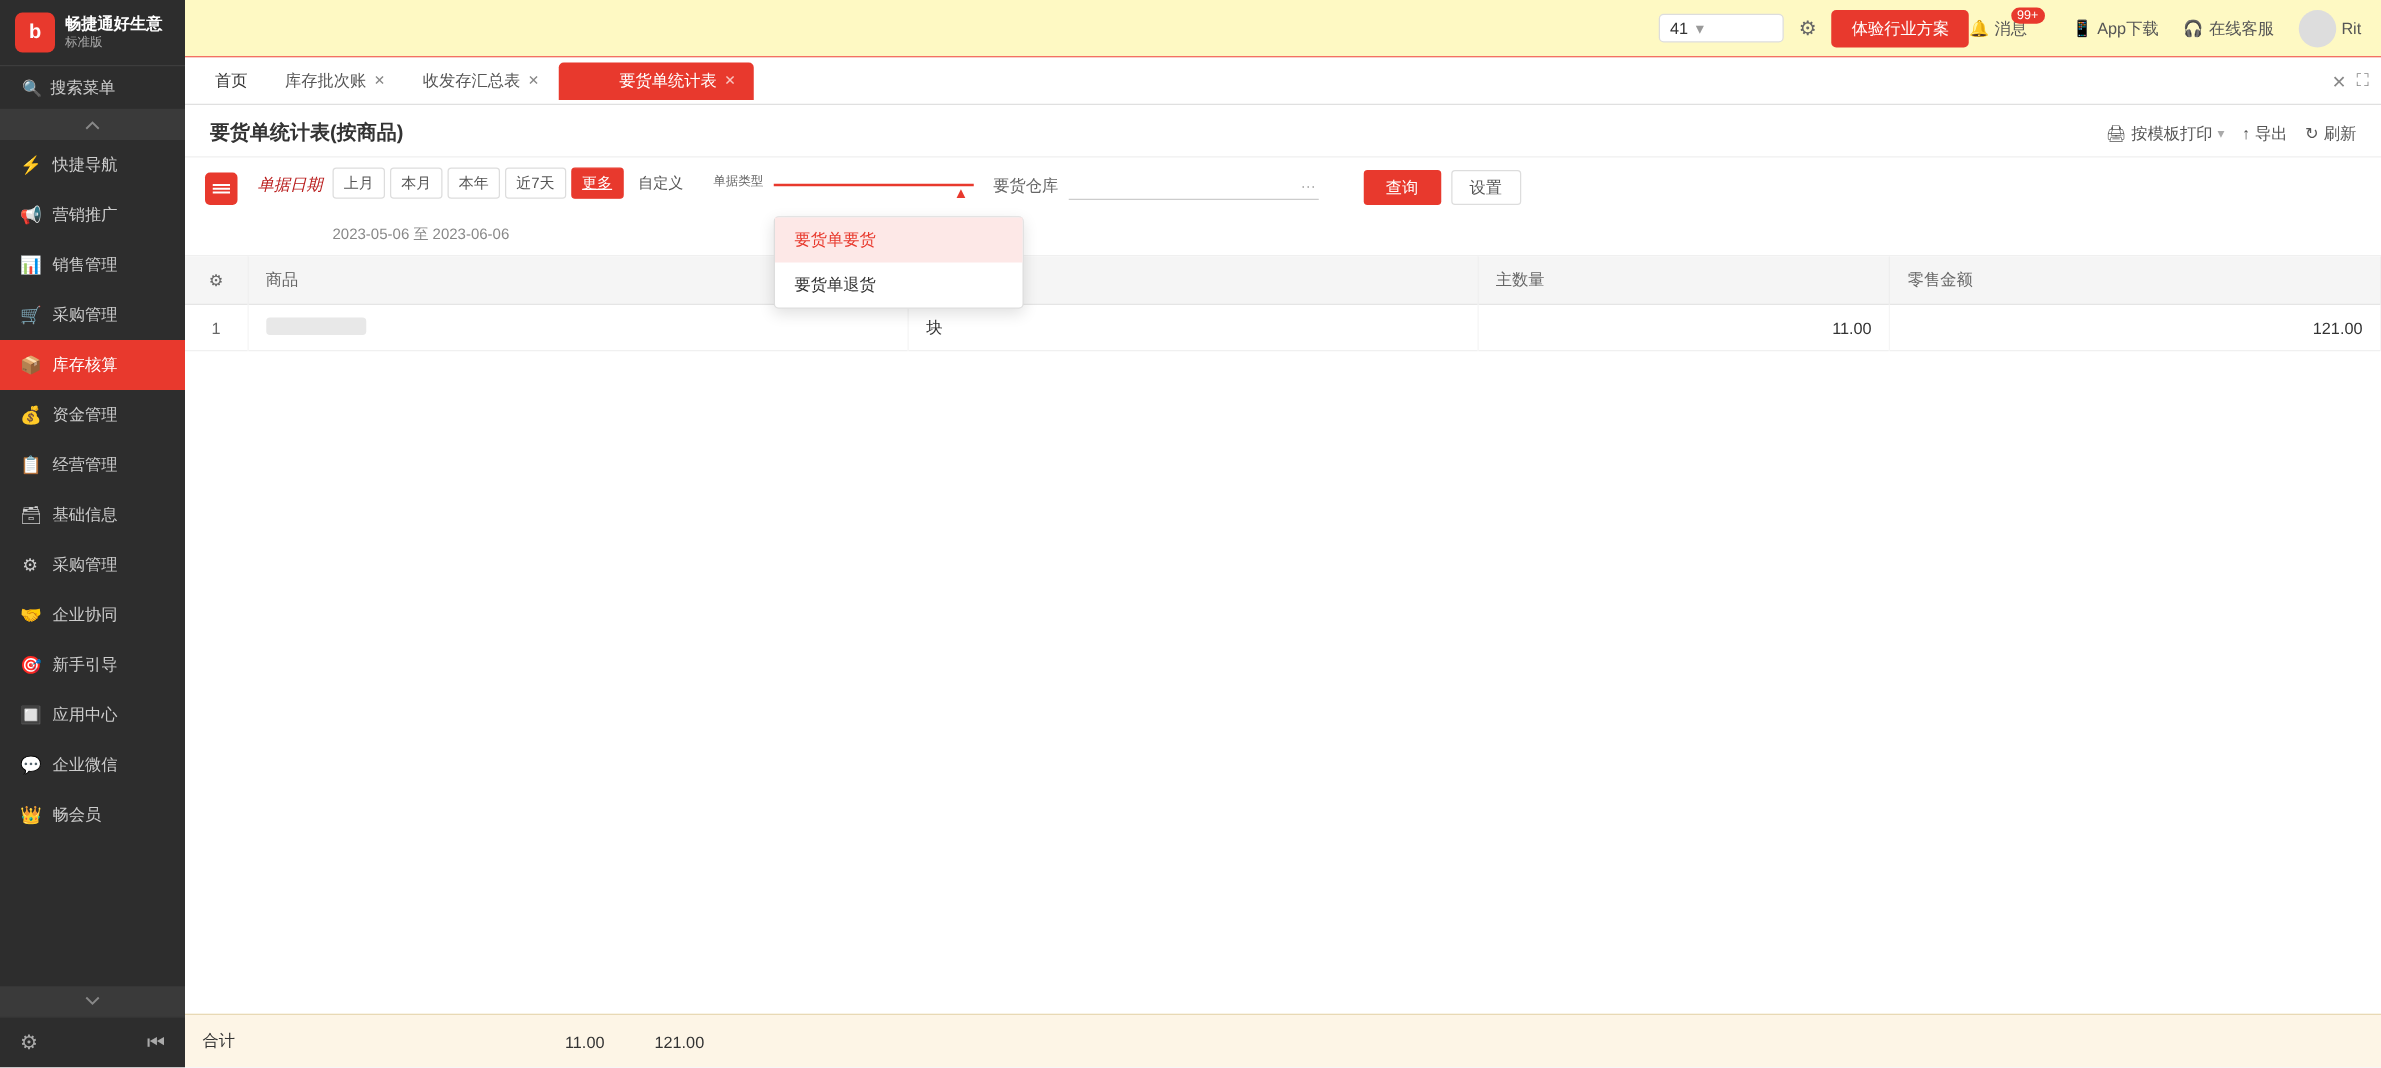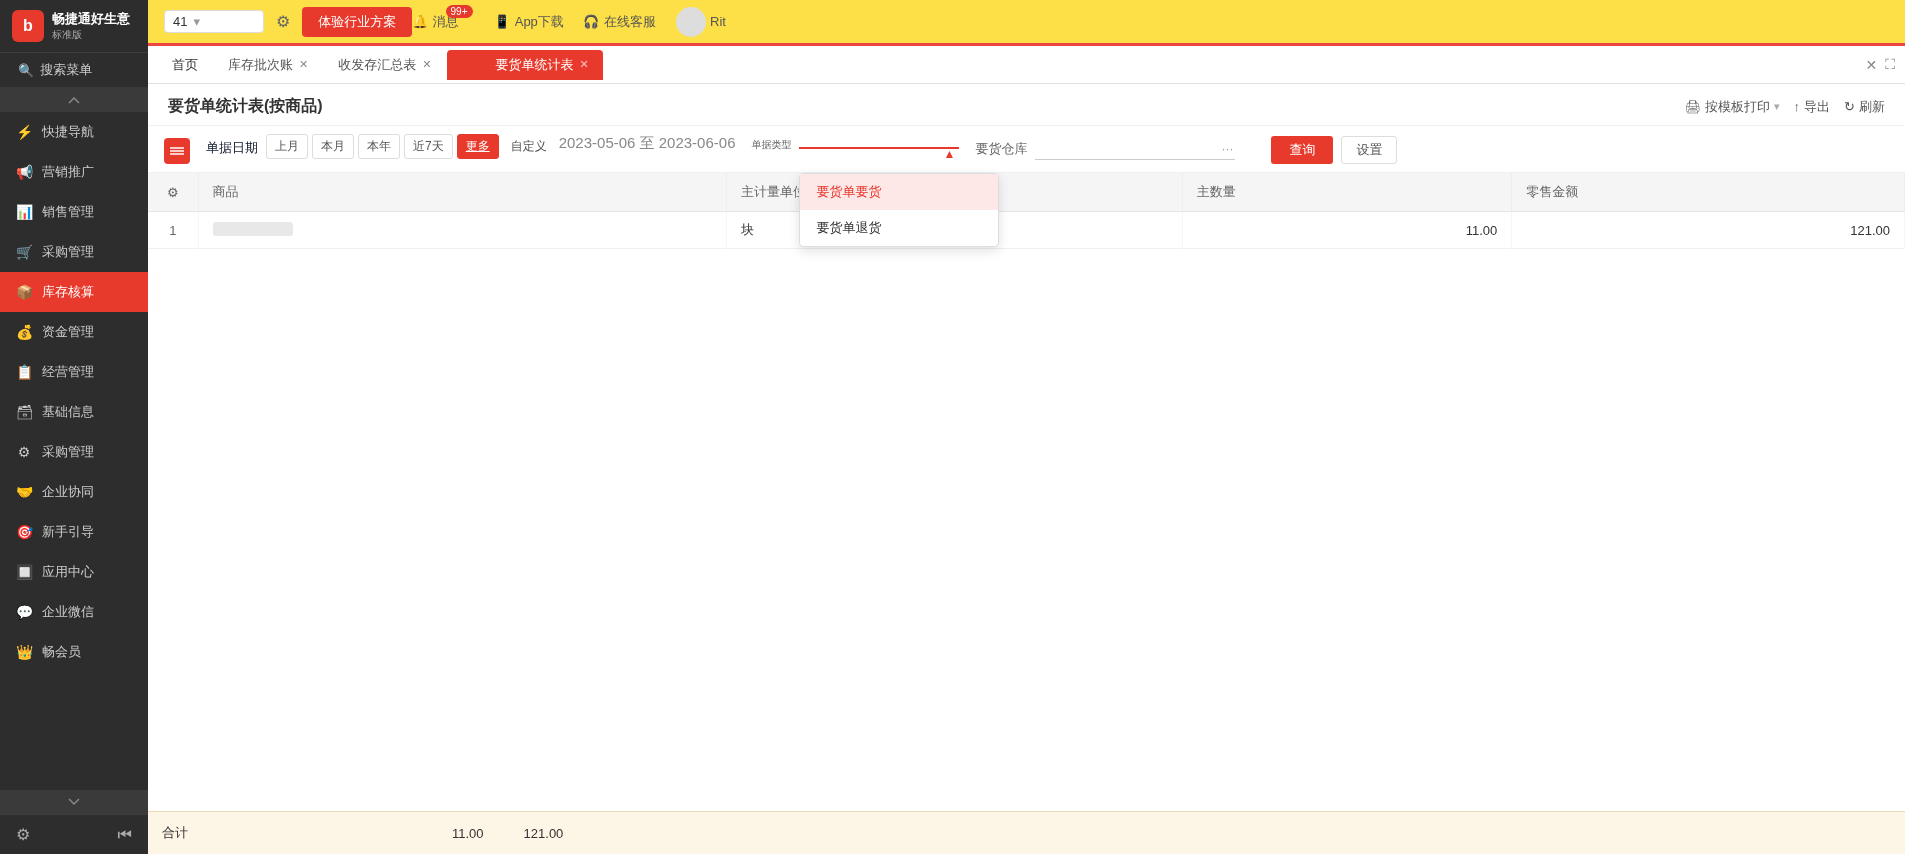--- a/index.html
+++ b/index.html
@@ -84,27 +84,27 @@
     .main-content {
       flex: 1;
       display: flex;
       flex-direction: column;
       overflow: hidden;
       background: #f0f0f0;
     }
 
     
     .top-header {
-      background: #fde047;
-      display: flex;
-      align-items: center;
-      justify-content: flex-start;
+      background: #fef9c3;
+      display: flex;
+      align-items: center;
+      justify-content: flex-end;
       padding: 0 16px;
       height: 46px;
-      border-bottom: 3px solid #ef4444;
+      border-bottom: 1px solid #ef4444;
       flex-shrink: 0;
     }
     .top-header-left {
       display: flex;
       align-items: center;
       gap: 12px;
     }
     .header-select-wrap {
       display: flex;
       align-items: center;
@@ -280,29 +280,30 @@
       flex-shrink: 0;
       margin-top: 4px;
     }
     .filter-group {
       display: flex;
       align-items: flex-start;
       gap: 8px;
       flex-wrap: wrap;
     }
     .filter-label {
-      color: #0f172a;
+      color: #b91c1c;
       font-size: 13px;
       padding-top: 5px;
       white-space: nowrap;
+      font-style: italic;
     }
     .filter-dates {
       display: flex;
-      flex-direction: row;
-      gap: 4px;
+      flex-direction: column;
+      gap: 20px;
     }
     .date-btns {
       display: flex;
       gap: 4px;
       align-items: center;
     }
     .date-btn {
       padding: 3px 8px;
       border: 1px solid #ddd;
       border-radius: 3px;
@@ -311,21 +312,21 @@
       color: #555;
       background: #fff;
     }
     .date-btn.more {
       background: #e8392d;
       color: #fff;
       border-color: #e8392d;
       text-decoration: underline;
     }
     .date-range-text {
-      font-size: 15px;
+      font-size: 12px;
       color: #888;
     }
 
     
     .type-filter-group {
       display: flex;
       align-items: center;
       gap: 8px;
       margin-top: 4px;
     }

